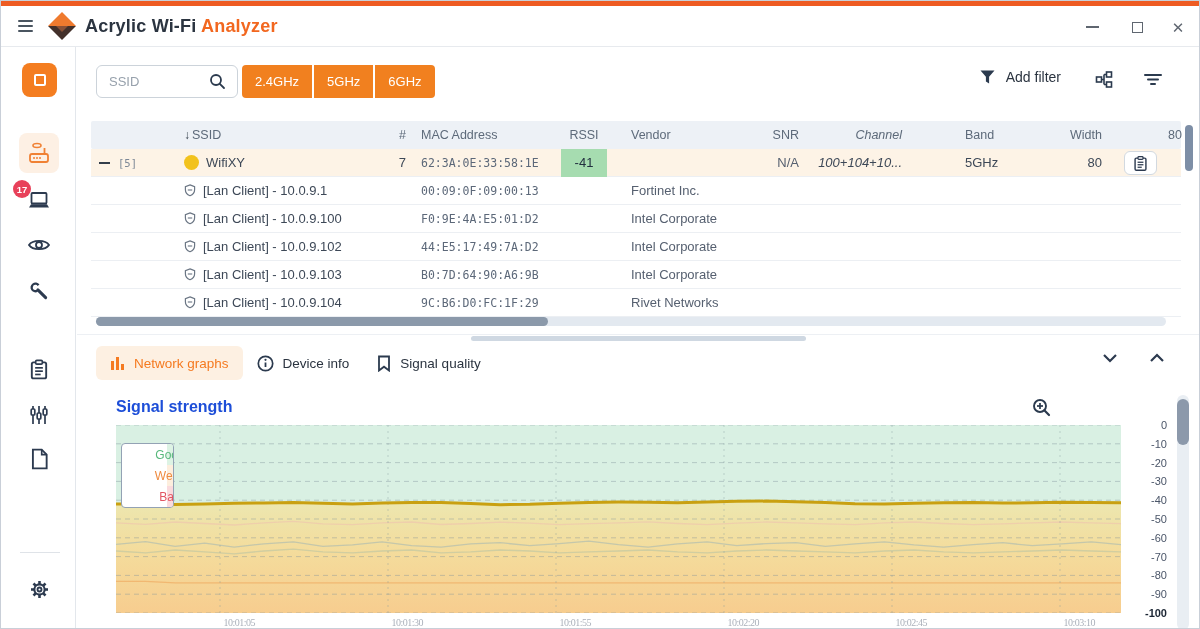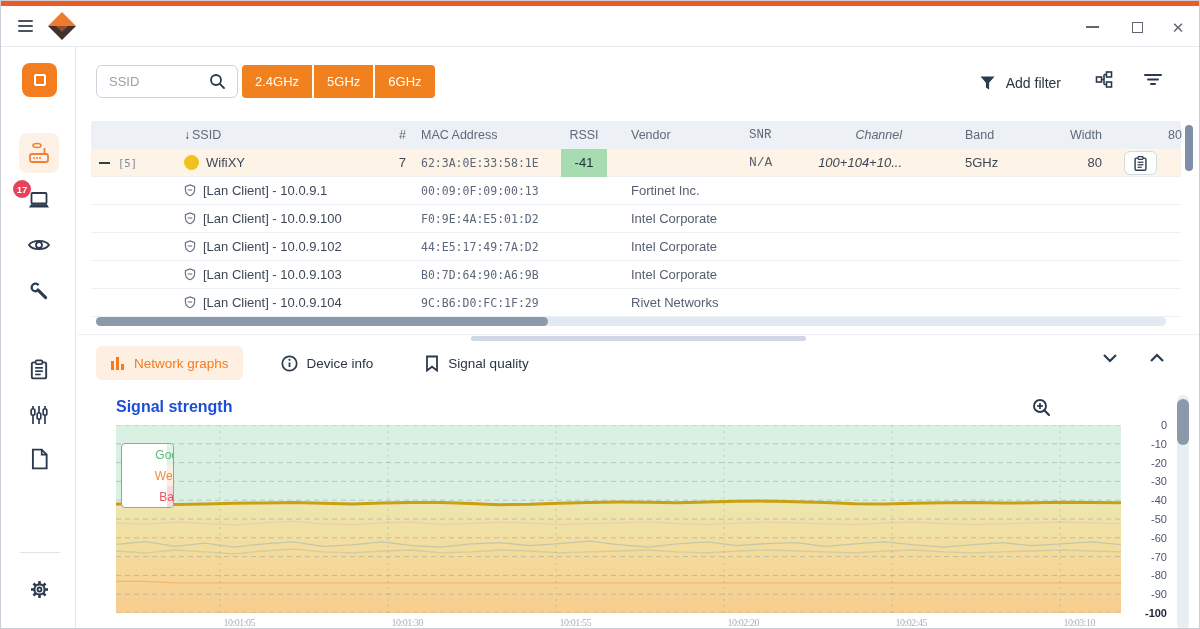--- a/index.html
+++ b/index.html
@@ -42,57 +42,57 @@
                 border-radius:6px; display:flex; align-items:center; padding:0 8px 0 12px; }
   .search-box input { border:none; outline:none; width:100px; font-size:13px; color:#3a4450;
                       font-family:"Liberation Sans",sans-serif; }
   .search-box input::placeholder { color:#97a1ac; }
   .bands { position:absolute; left:165px; top:18px; height:33px; display:flex; gap:2px; }
   .band-btn { background:#f1801f; color:#fff; border:none; font-size:13px; font-weight:500;
               padding:5px 13px; cursor:pointer; font-family:"Liberation Sans",sans-serif; }
   .band-btn:first-child { border-radius:4px 0 0 4px; }
   .band-btn:last-child { border-radius:0 4px 4px 0; }
   .addfilter { position:absolute; right:140px; top:22px; display:flex; gap:10px;
-               cursor:pointer; color:#2b3440; font-size:14px;margin-top:6px; }
+               cursor:pointer; color:#2b3440; font-size:14px; }
   .topo-icon { position:absolute; right:88px; top:24px; cursor:pointer; }
   .filterlines-icon { position:absolute; right:38px; top:26px; cursor:pointer; }
   
   .nettable { position:absolute; left:14px; top:74px; width:1090px; }
   .trow { position:relative; width:1090px; height:28px; border-bottom:1px solid #eceff3; background:#fff; }
   .thead { background:#edf1f6; border-bottom:none; border-radius:2px; }
   .thead .cell { color:#5d6a7a; font-size:12.5px; cursor:pointer; }
   .trow-ap { background:#fdf3e6; }
   .cell { position:absolute; top:0; height:100%; display:flex; align-items:center; font-size:13px; color:#3d4857; }
   .c-ctrl  { left:8px; gap:8px; }
   .c-ssid  { left:93px; gap:7px; }
   .c-num   { left:283px; width:32px; justify-content:flex-end; }
   .c-mac   { left:330px; font-family:"DejaVu Sans Mono",monospace; font-size:11.5px; color:#5c6879; }
   .c-rssi  { left:470px; width:46px; justify-content:center; }
   .c-vendor{ left:540px; color:#566070; }
-  .c-snr   { left:658px; width:50px; justify-content:flex-start; color:#566070;font-family:Liberation Mono, monospace; }
+  .c-snr   { left:658px; width:50px; justify-content:flex-end; color:#566070; }
   .c-chan  { left:700px; width:111px; justify-content:flex-end;font-style:italic; }
   .c-band  { left:874px; }
   .c-width { left:948px; width:63px; justify-content:flex-end; }
   .c-last  { left:1077px; overflow:hidden; }
   .rssi-badge { width:46px; height:28px; background:#a6dcb0; color:#22303f; display:flex;
                 align-items:center; justify-content:center; font-size:13px; }
   .group-count { font-family:"DejaVu Sans Mono",monospace; font-size:10.5px; color:#7c8796; }
   .dot { width:15px; height:15px; border-radius:50%; background:#f2c21c; }
   .minus-ico { width:11px; height:2px; background:#333d4a; }
   .clip-btn { position:absolute; left:1033px; top:2px; width:33px; height:24px; background:#fff;
               border:1px solid #d2d9e0; border-radius:6px; display:flex; align-items:center;
               justify-content:center; cursor:pointer; }
   .vscroll-table { position:absolute; left:1108px; top:76px; width:8px; height:188px; }
   .vscroll-table .thumb { position:absolute; top:2px; left:0; width:8px; height:46px; background:#7d8ea6; border-radius:4px; }
   .hscroll { position:absolute; left:19px; top:270px; width:1070px; height:9px; background:#e3e9f0; border-radius:5px; }
   .hscroll .thumb { position:absolute; left:0; top:0; width:452px; height:9px; background:#8b99aa; border-radius:5px; }
   .split-line { position:absolute; left:0; top:287px; width:1124px; height:1px; background:#edf0f4; }
   .split-handle { position:absolute; left:394px; top:289px; width:335px; height:5px; background:#cfd8e2; border-radius:3px; cursor:row-resize; }
   
-  .tabbar { position:absolute; left:19px; top:299px; height:34px; display:flex; gap:24px; align-items:center; }
+  .tabbar { position:absolute; left:19px; top:299px; height:34px; display:flex; align-items:center; }
   .tab { display:flex; align-items:center; gap:9px; height:34px; padding:0 14px; border-radius:6px;
          font-size:13.5px; color:#2b3440; cursor:pointer; }
   .tab.active { background:#fdf0e2; color:#f57a20; }
   .collapse-ctl { position:absolute; top:306px; cursor:pointer; }
   .chev-down { right:83px; } .chev-up { right:36px; }
   
   .chart-title { position:absolute; left:39px; top:351px; font-size:16px; font-weight:bold; color:#1d4ed8; }
   .zoom-icon { position:absolute; right:150px; top:351px; cursor:pointer; }
   .plot { position:absolute; left:39px; top:378px; width:1005px; height:188px; }
   .ytick { position:absolute; left:1050px; width:40px; text-align:right; font-size:11px; color:#4a5568; }
@@ -118,20 +118,21 @@
         <i></i>
         <i></i>
       </div>
     <div class="logo">
       <svg width="34" height="34" viewBox="0 0 34 34">
         <polygon points="17,3 31,17 3,17" fill="#ef7a2e"></polygon>
         <polygon points="3,17 31,17 17,31" fill="#43302a"></polygon>
         <polygon points="11,17 23,17 17,23" fill="#8a5136"></polygon>
       </svg>
     </div>
+    <div class="brand"><span>Acrylic Wi-Fi</span> <span class="accent">Analyzer</span></div>
     <div class="winctl min">
         <span class="minbar"></span>
       </div>
     <div class="winctl max">
         <span class="maxbox"></span>
       </div>
     <div class="winctl close closex">✕</div>
   </div>
 
   <div class="sidebar">

